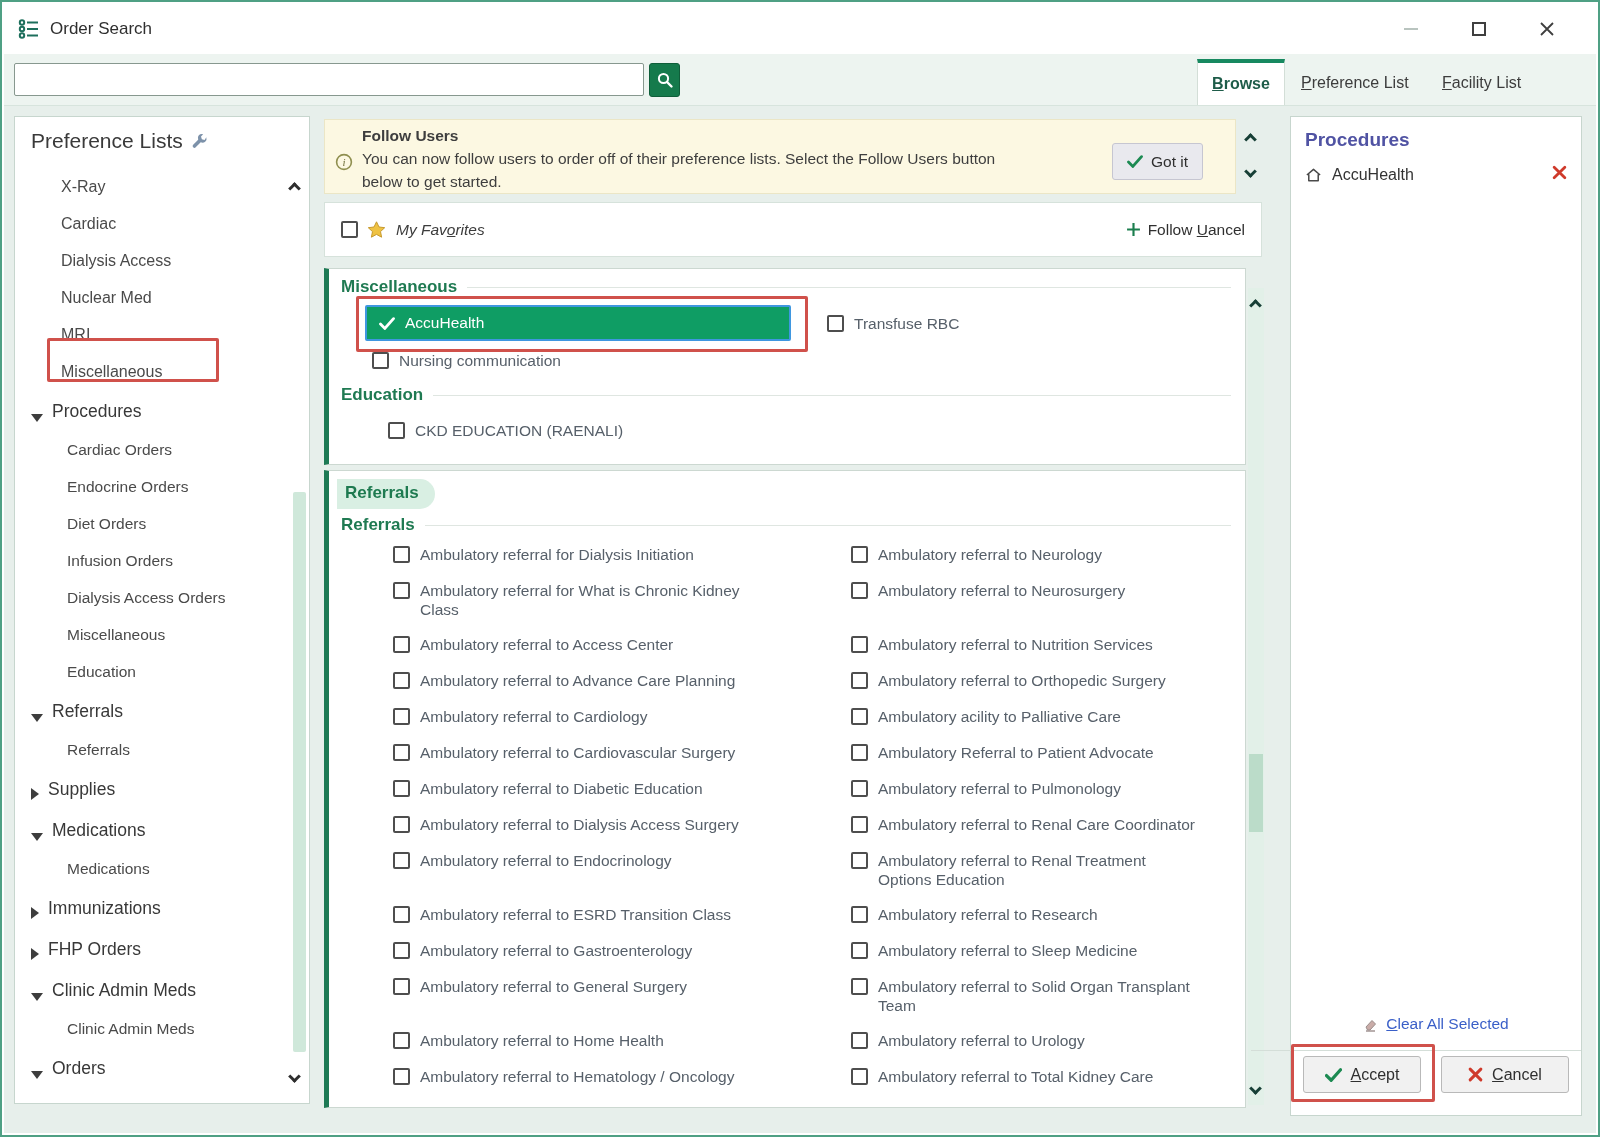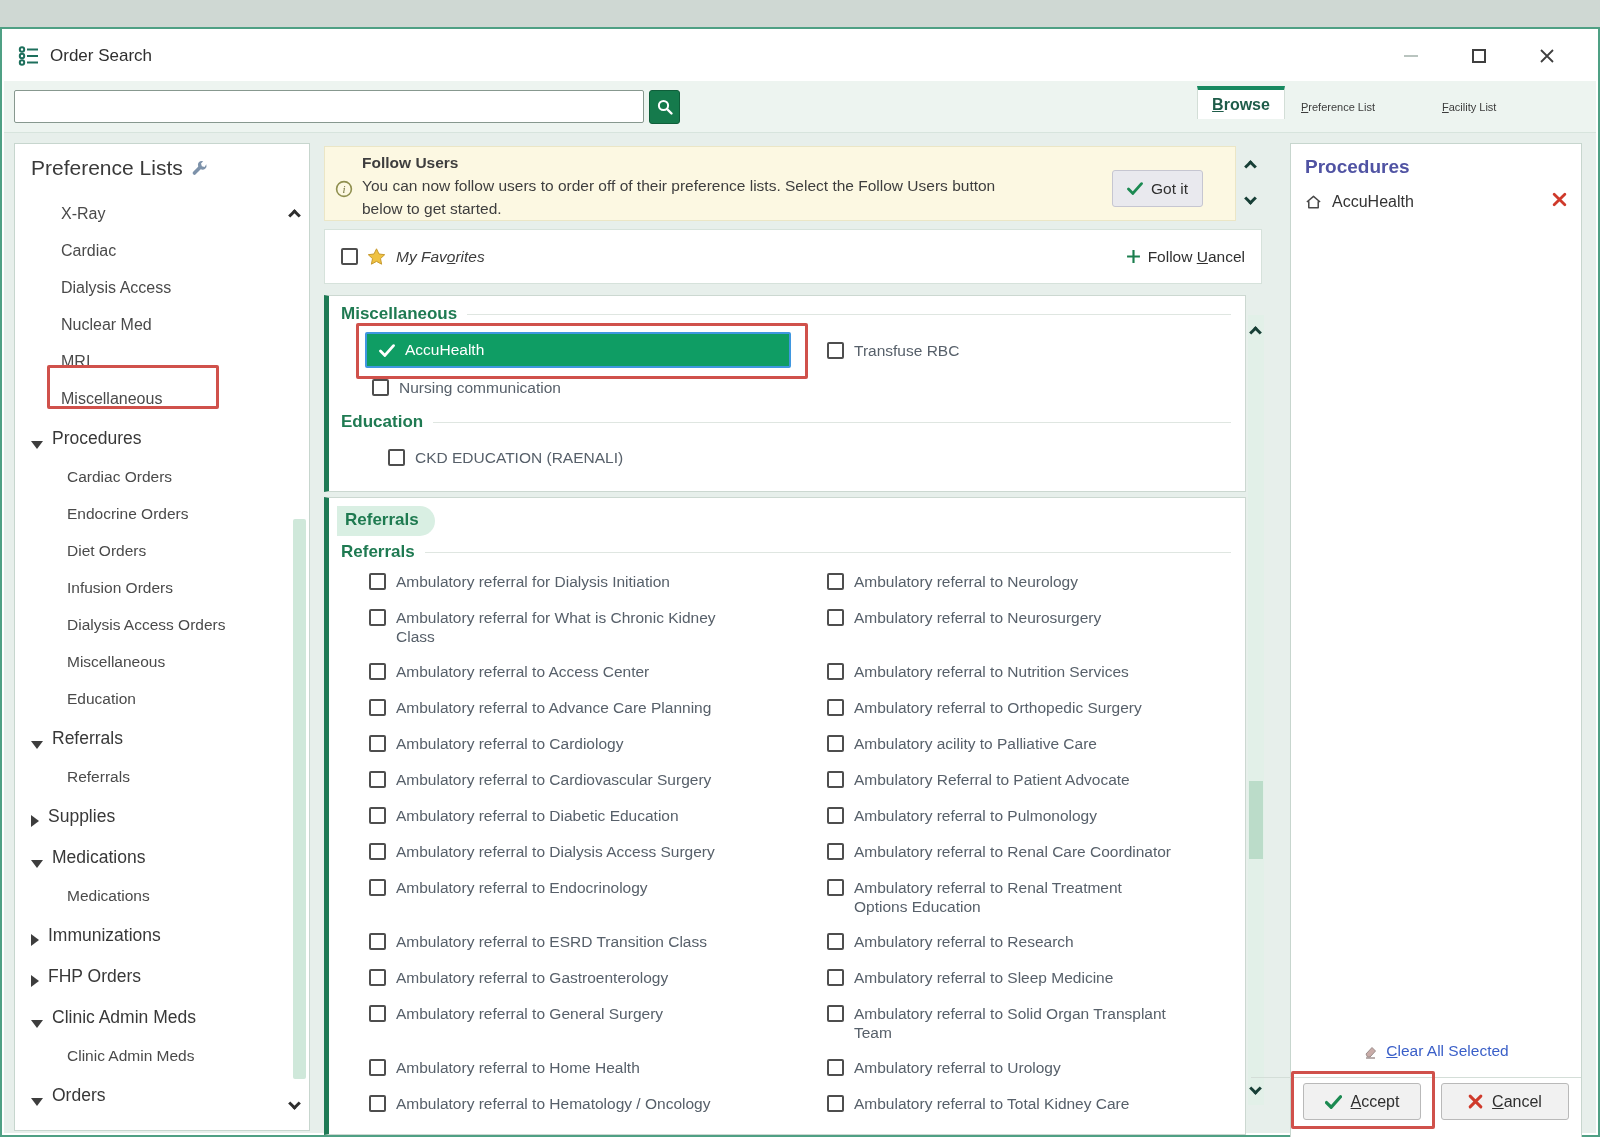--- a/index.html
+++ b/index.html
@@ -1,35 +1,35 @@
 <!DOCTYPE html>
 <html><head>
 <meta charset="utf-8">
 <style>
   * { margin:0; padding:0; box-sizing:border-box; }
   html,body { width:1600px; height:1137px; }
   body { font-family:"Liberation Sans", sans-serif; background:#cfd8d3; position:relative; }
 
-  .window { position:absolute; inset:0; background:#ffffff; border:2px solid #4fa084;margin-top:27px; }
+  .window { position:absolute; inset:0; background:#ffffff; border:2px solid #4fa084; }
 
   
   .titlebar { position:absolute; left:2px; right:2px; top:2px; height:50px; background:#fff; display:flex; align-items:center; }
   .win-icon { margin-left:14px; display:flex; }
   .win-title { margin-left:10px; font-size:17px; color:#2f2f2f; }
   .win-controls { position:absolute; right:26px; top:8px; display:flex; gap:22px; align-items:center; height:34px; }
   .ctl { width:46px; height:34px; display:flex; align-items:center; justify-content:center; cursor:default; }
   .min-glyph { width:14px; height:2px; background:#b9c4bf; }
   .max-glyph { width:14px; height:14px; border:2px solid #3f3f3f; background:#fff; }
 
   
   .searchbar { position:absolute; left:2px; right:2px; top:52px; height:52px; background:#edf4f0; border-bottom:1px solid #d7e4dd; }
   .search-input { position:absolute; left:10px; top:9px; width:630px; height:33px; border:1px solid #87988f; background:#fff; font-size:15px; padding:0 8px; border-radius:2px; }
   .search-btn { position:absolute; left:645px; top:9px; width:31px; height:34px; background:#157a4c; border:1px solid #0f5e3a; border-radius:3px; display:flex; align-items:center; justify-content:center; }
-  .tab-active { position:absolute; left:1193px; top:5px; width:88px; height:33px; background:#fff; border-top:4px solid #178960; border-left:1px solid #d3ded7; border-right:1px solid #d3ded7; display:flex; align-items:center; justify-content:center; font-size:16px; font-weight:bold; color:#1e5c49; }
-  .tab-plain { position:absolute; top:20px; font-size:11px; color:#3c3c3c; }
+  .tab-active { position:absolute; left:1193px; top:5px; width:88px; height:46px; background:#fff; border-top:4px solid #178960; border-left:1px solid #d3ded7; border-right:1px solid #d3ded7; display:flex; align-items:center; justify-content:center; font-size:16px; font-weight:bold; color:#1e5c49; }
+  .tab-plain { position:absolute; top:20px; font-size:16px; color:#3c3c3c; }
   .u { text-decoration:underline; }
 
   
   .main { position:absolute; left:2px; right:2px; top:104px; bottom:2px; background:#e7efeb; }
 
   
   .sidebar { position:absolute; left:10px; top:10px; width:296px; height:988px; background:#fff; border:1px solid #c7d6ce; padding-top:8px; overflow:hidden; }
   .sb-title { display:flex; align-items:center; gap:8px; padding:4px 0 6px 16px; font-size:21px; color:#3a3a3a; }
   .sb-item { height:37px; display:flex; align-items:flex-end; font-size:16px; color:#4a4a4a; position:relative; cursor:default; }
   .sb-leaf { padding-left:46px; }
@@ -65,21 +65,21 @@
   .card { position:absolute; background:#fff; border:1px solid #ccd8d1; border-left:5px solid #1e7a55; }
   .card1 { left:320px; top:162px; width:922px; height:197px; }
   .card2 { left:320px; top:364px; width:922px; height:638px; }
   .sec-h { display:flex; align-items:center; gap:10px; padding-left:12px; padding-right:14px; font-size:17px; font-weight:bold; color:#1f7a52; }
   .sec-h .line { flex:1; height:1px; background:#dfe6e1; }
   .sel-order { position:absolute; left:36px; top:36px; width:426px; height:36px; background:#0f9d64; border:2px solid #3f97e0; border-radius:2px; display:flex; align-items:center; gap:10px; padding-left:12px; color:#fff; font-size:15.5px; }
   .chk-item { position:absolute; display:flex; align-items:flex-start; gap:10px; font-size:15.5px; color:#57606a; }
   .chk-item .cb { margin-top:1px; }
   .pill { position:absolute; left:8px; top:8px; padding:4px 16px 6px 8px; background:#d9efe3; border-radius:0 16px 16px 0; font-size:17px; font-weight:bold; color:#1e7a50; }
   .ref-grid { position:absolute; left:0; top:74px; right:0; }
-  .ref-row { display:flex; padding-left:40px; min-height:36px; align-items:flex-start; }
+  .ref-row { display:flex; padding-left:64px; min-height:36px; align-items:flex-start; }
   .ref-row.tall { min-height:54px; }
   .ref-cell { display:flex; gap:10px; align-items:flex-start; }
   .ref-cell.lcol { width:458px; }
   .ref-cell .cb { margin-top:1px; }
   .ref-label { font-size:15.5px; color:#57606a; line-height:19px; white-space:pre-line; max-width:400px; }
 
   
   .main-track { position:absolute; left:1244px; top:182px; bottom:28px; width:16px; background:#e2f0e8; }
   .main-thumb { position:absolute; left:1245px; top:648px; width:14px; height:78px; background:#bbdcc9; }
   .main-sb-up { position:absolute; left:1247px; top:190px; color:#173f36; }

